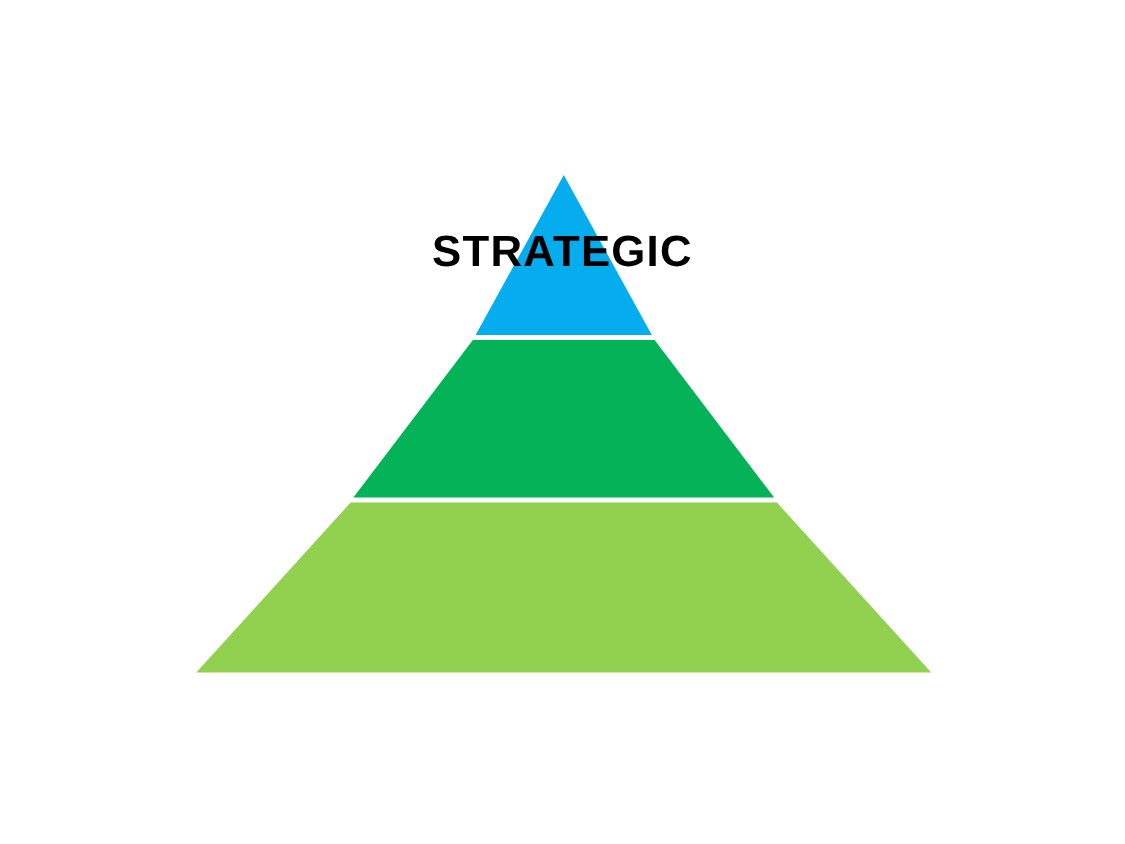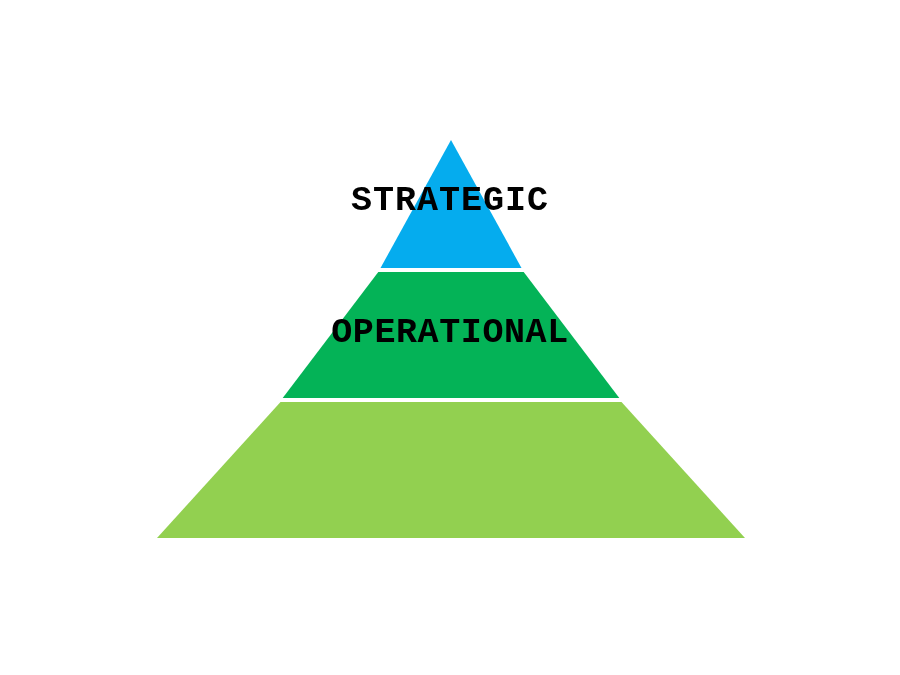--- a/index.html
+++ b/index.html
@@ -26,21 +26,21 @@
     width: 900px;
     height: 675px;
     display: block;
   }
   .tier-label {
     position: absolute;
     left: 0;
     width: 900px;
     text-align: center;
     color: #000000;
-    font-family: Liberation Mono, monospace;
+    font-family: Liberation Sans, sans-serif;
     font-weight: bold;
     white-space: nowrap;
     line-height: 1;
     -webkit-font-smoothing: antialiased;
   }
   #label-strategic {
     top: 184px;
     font-size: 35px;
     letter-spacing: 1.0px;
   }
@@ -64,16 +64,15 @@
 
     <polygon id="tier-shape-0" points="451,140 521.5,268 380.5,268" fill="#05ACEE"></polygon>
 
     <polygon id="tier-shape-1" points="523.7,272 619.3,398 282.7,398 378.3,272" fill="#04B357"></polygon>
 
     <polygon id="tier-shape-2" points="621.5,402 745,538 157,538 280.5,402" fill="#92D050"></polygon>
   </svg>
 
   <div class="tier-label" id="label-strategic" style="color: rgb(0, 0, 0);">STRATEGIC</div>
 
-  <div class="tier-label" id="label-operational" style="color: rgb(0, 0, 0);">OPERATIONAL</div>
 
 
 </div>
 
 </body></html>

